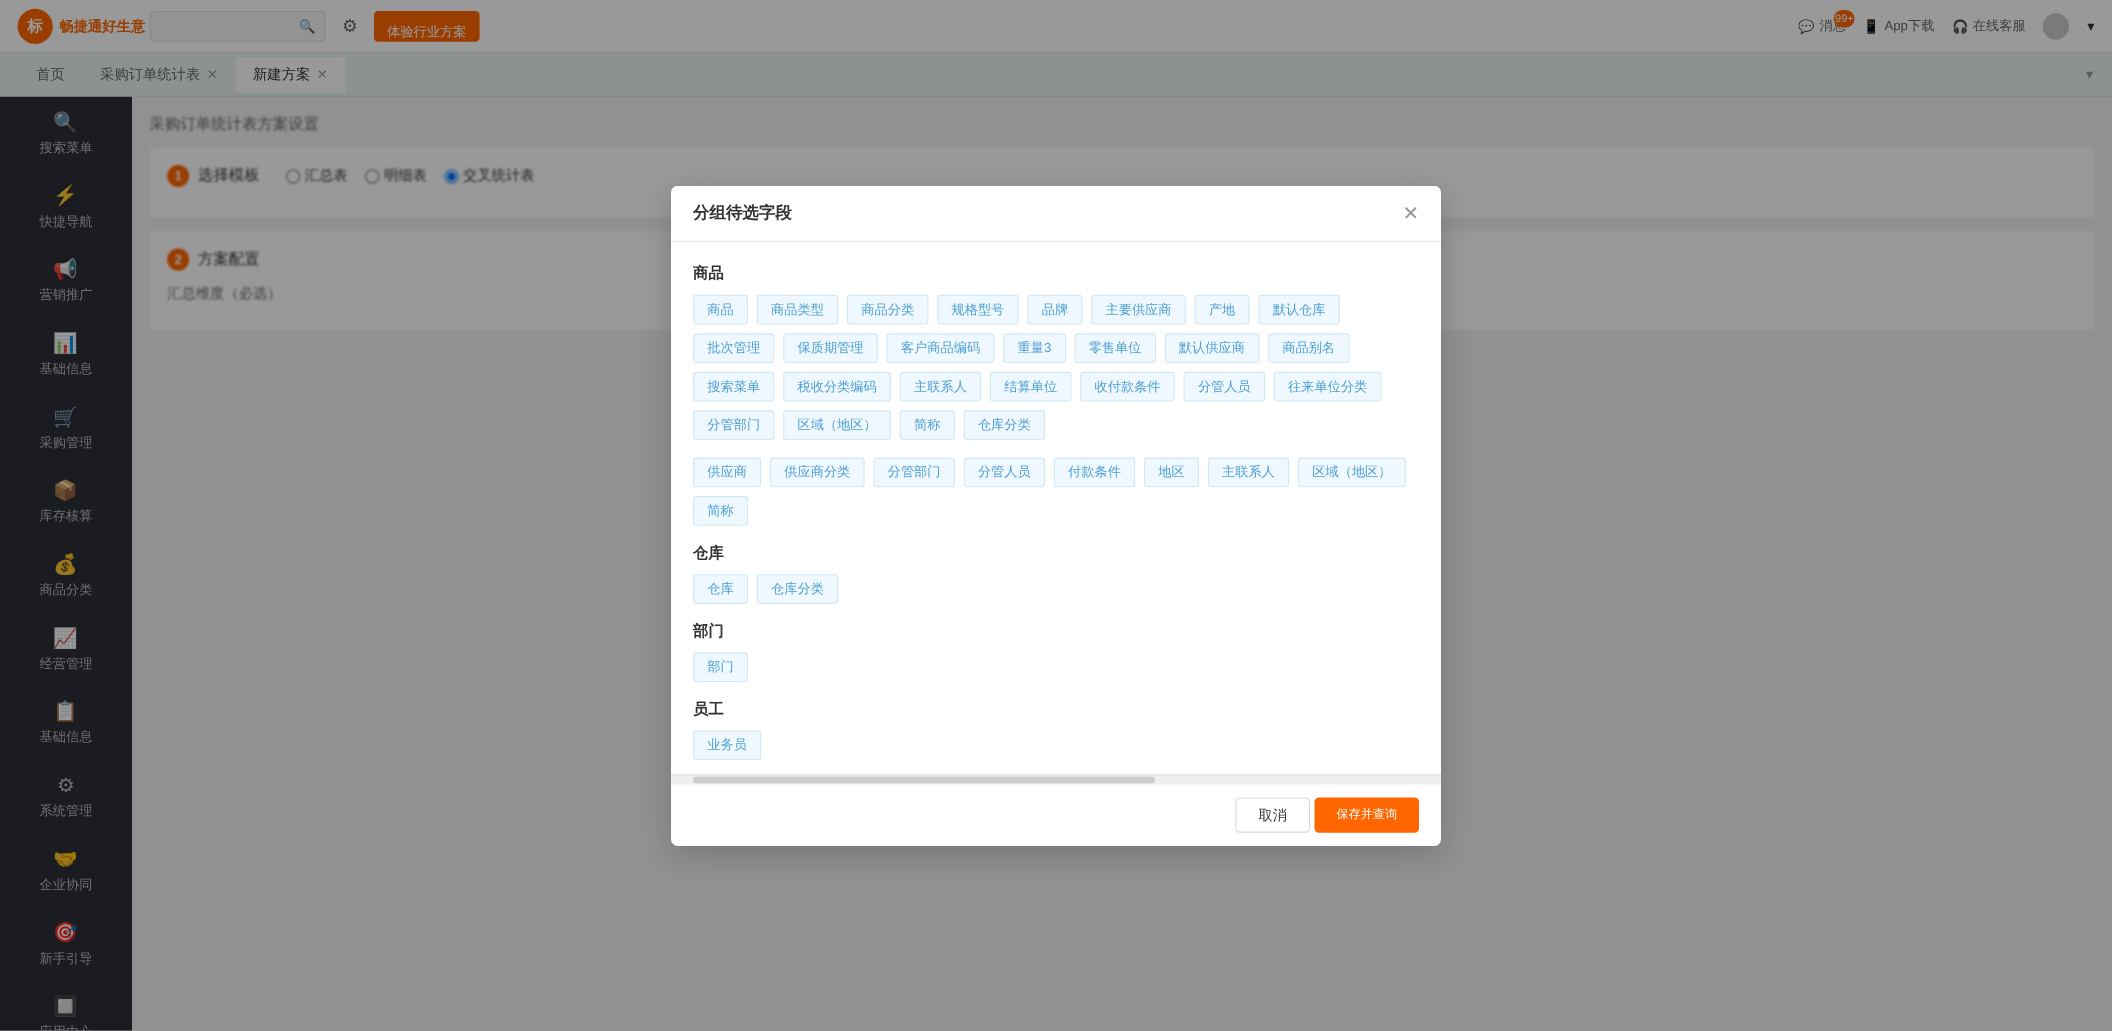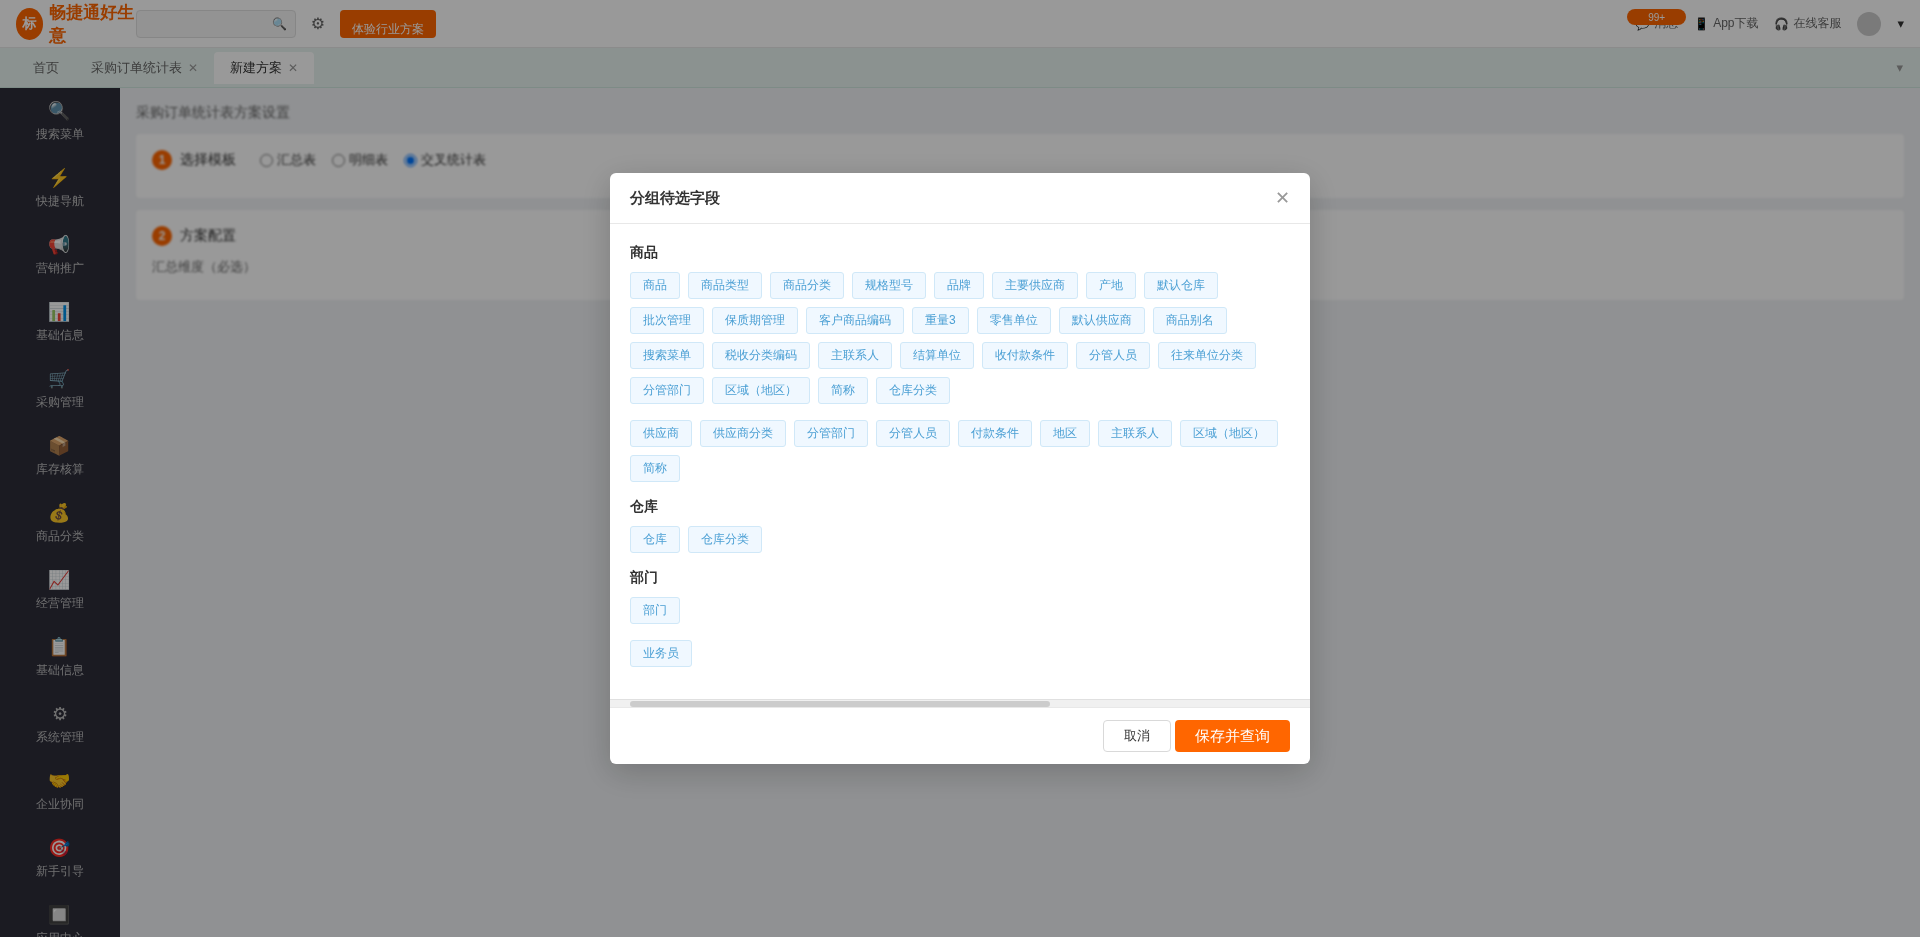--- a/index.html
+++ b/index.html
@@ -2,29 +2,29 @@
 <html><head>
   <meta charset="utf-8">
   <style>
     * { box-sizing: border-box; margin: 0; padding: 0; }
     body { font-family: "Microsoft YaHei", "PingFang SC", sans-serif; font-size: 13px; background: #f0f2f5; color: #333; overflow: hidden; }
 
     
     .top-nav { height: 48px; background: #fff; display: flex; align-items: center; padding: 0 16px; border-bottom: 1px solid #e8e8e8; position: relative; z-index: 10; }
     .logo-area { display: flex; align-items: center; width: 120px; }
     .logo-icon { width: 32px; height: 32px; background: #f60; border-radius: 50%; display: flex; align-items: center; justify-content: center; color: #fff; font-size: 14px; font-weight: bold; }
-    .logo-text { margin-left: 6px; color: #f60; font-size: 17px; font-weight: bold; }
+    .logo-text { margin-left: 6px; color: #f60; font-size: 13px; font-weight: bold; }
     .nav-search { flex: 1; display: flex; align-items: center; gap: 8px; }
     .search-box { background: #f5f5f5; border: 1px solid #e0e0e0; border-radius: 4px; height: 28px; width: 160px; padding: 0 8px; display: flex; align-items: center; justify-content: space-between; }
     .search-box span { color: #999; font-size: 12px; }
     .gear-icon-btn { width: 28px; height: 28px; display: flex; align-items: center; justify-content: center; cursor: pointer; color: #666; font-size: 16px; }
     .try-btn { background: #f60; color: #fff; border: none; border-radius: 4px; height: 28px; padding: 11px 12px; cursor: pointer; font-size: 12px; }
     .nav-right { display: flex; align-items: center; gap: 16px; margin-left: auto; }
     .nav-right-item { display: flex; align-items: center; gap: 4px; color: #666; font-size: 12px; cursor: pointer; position: relative; }
-    .badge { background: #f60; color: #fff; border-radius: 10px; font-size: 10px; padding: 0 21px; min-width: 16px; height: 16px; display: flex; align-items: center; justify-content: center; position: absolute; top: -6px; right: -8px; }
+    .badge { background: #f60; color: #fff; border-radius: 10px; font-size: 10px; padding: 0 1px; min-width: 16px; height: 16px; display: flex; align-items: center; justify-content: center; position: absolute; top: -6px; right: -8px; }
     .avatar { width: 24px; height: 24px; border-radius: 50%; background: #ccc; }
 
     
     .tab-bar { height: 40px; background: #e8f4f0; display: flex; align-items: center; padding: 0 17px; border-bottom: 1px solid #d0e8e0; }
     .tab-item { height: 32px; padding: 0 16px; display: flex; align-items: center; cursor: pointer; font-size: 13px; color: #666; border-radius: 4px 4px 0 0; gap: 6px; }
     .tab-item.active { background: #fff; color: #333; font-weight: 500; }
     .tab-close { font-size: 12px; color: #999; cursor: pointer; }
 
     
     .main-layout { display: flex; height: calc(100vh - 88px); }
@@ -60,21 +60,21 @@
     .step-header { display: flex; align-items: center; gap: 8px; margin-bottom: 12px; }
     .step-num { width: 20px; height: 20px; border-radius: 50%; background: #f60; color: #fff; display: flex; align-items: center; justify-content: center; font-size: 12px; font-weight: bold; }
     .step-label { font-size: 14px; font-weight: 500; }
 
     
     .radio-group { display: flex; gap: 16px; align-items: center; }
     .radio-item { display: flex; align-items: center; gap: 4px; font-size: 13px; cursor: pointer; }
 
     
     .btn-cancel { border: 1px solid #d9d9d9; background: #fff; color: #333; padding: 6px 20px; border-radius: 4px; cursor: pointer; font-size: 13px; }
-    .btn-save { background: #f60; color: #fff; border: none; padding: 6px 20px; border-radius: 4px; cursor: pointer; font-size: 15px; }
+    .btn-save { background: #f60; color: #fff; border: none; padding: 6px 20px; border-radius: 4px; cursor: pointer; font-size: 11px; }
 
     
     .modal-body::-webkit-scrollbar { width: 6px; }
     .modal-body::-webkit-scrollbar-track { background: #f0f0f0; }
     .modal-body::-webkit-scrollbar-thumb { background: #ccc; border-radius: 3px; }
 
     
     .modal-hscroll { height: 8px; background: #f0f0f0; border-top: 1px solid #e0e0e0; flex-shrink: 0; position: relative; cursor: pointer; }
     .modal-hscroll-thumb { position: absolute; left: 20px; top: 1px; width: 60%; height: 6px; background: #ccc; border-radius: 3px; }
   </style>
@@ -276,20 +276,21 @@
       <div class="field-grid">
         <span class="field-tag">仓库</span>
         <span class="field-tag">仓库分类</span>
       </div>
 
       <div class="section-title">部门</div>
       <div class="field-grid">
         <span class="field-tag">部门</span>
       </div>
 
+      <div class="section-title">员工</div>
       <div class="field-grid">
         <span class="field-tag">业务员</span>
       </div>
 
     </div>
 
     <div class="modal-hscroll">
       <div class="modal-hscroll-thumb"></div>
     </div>
 

